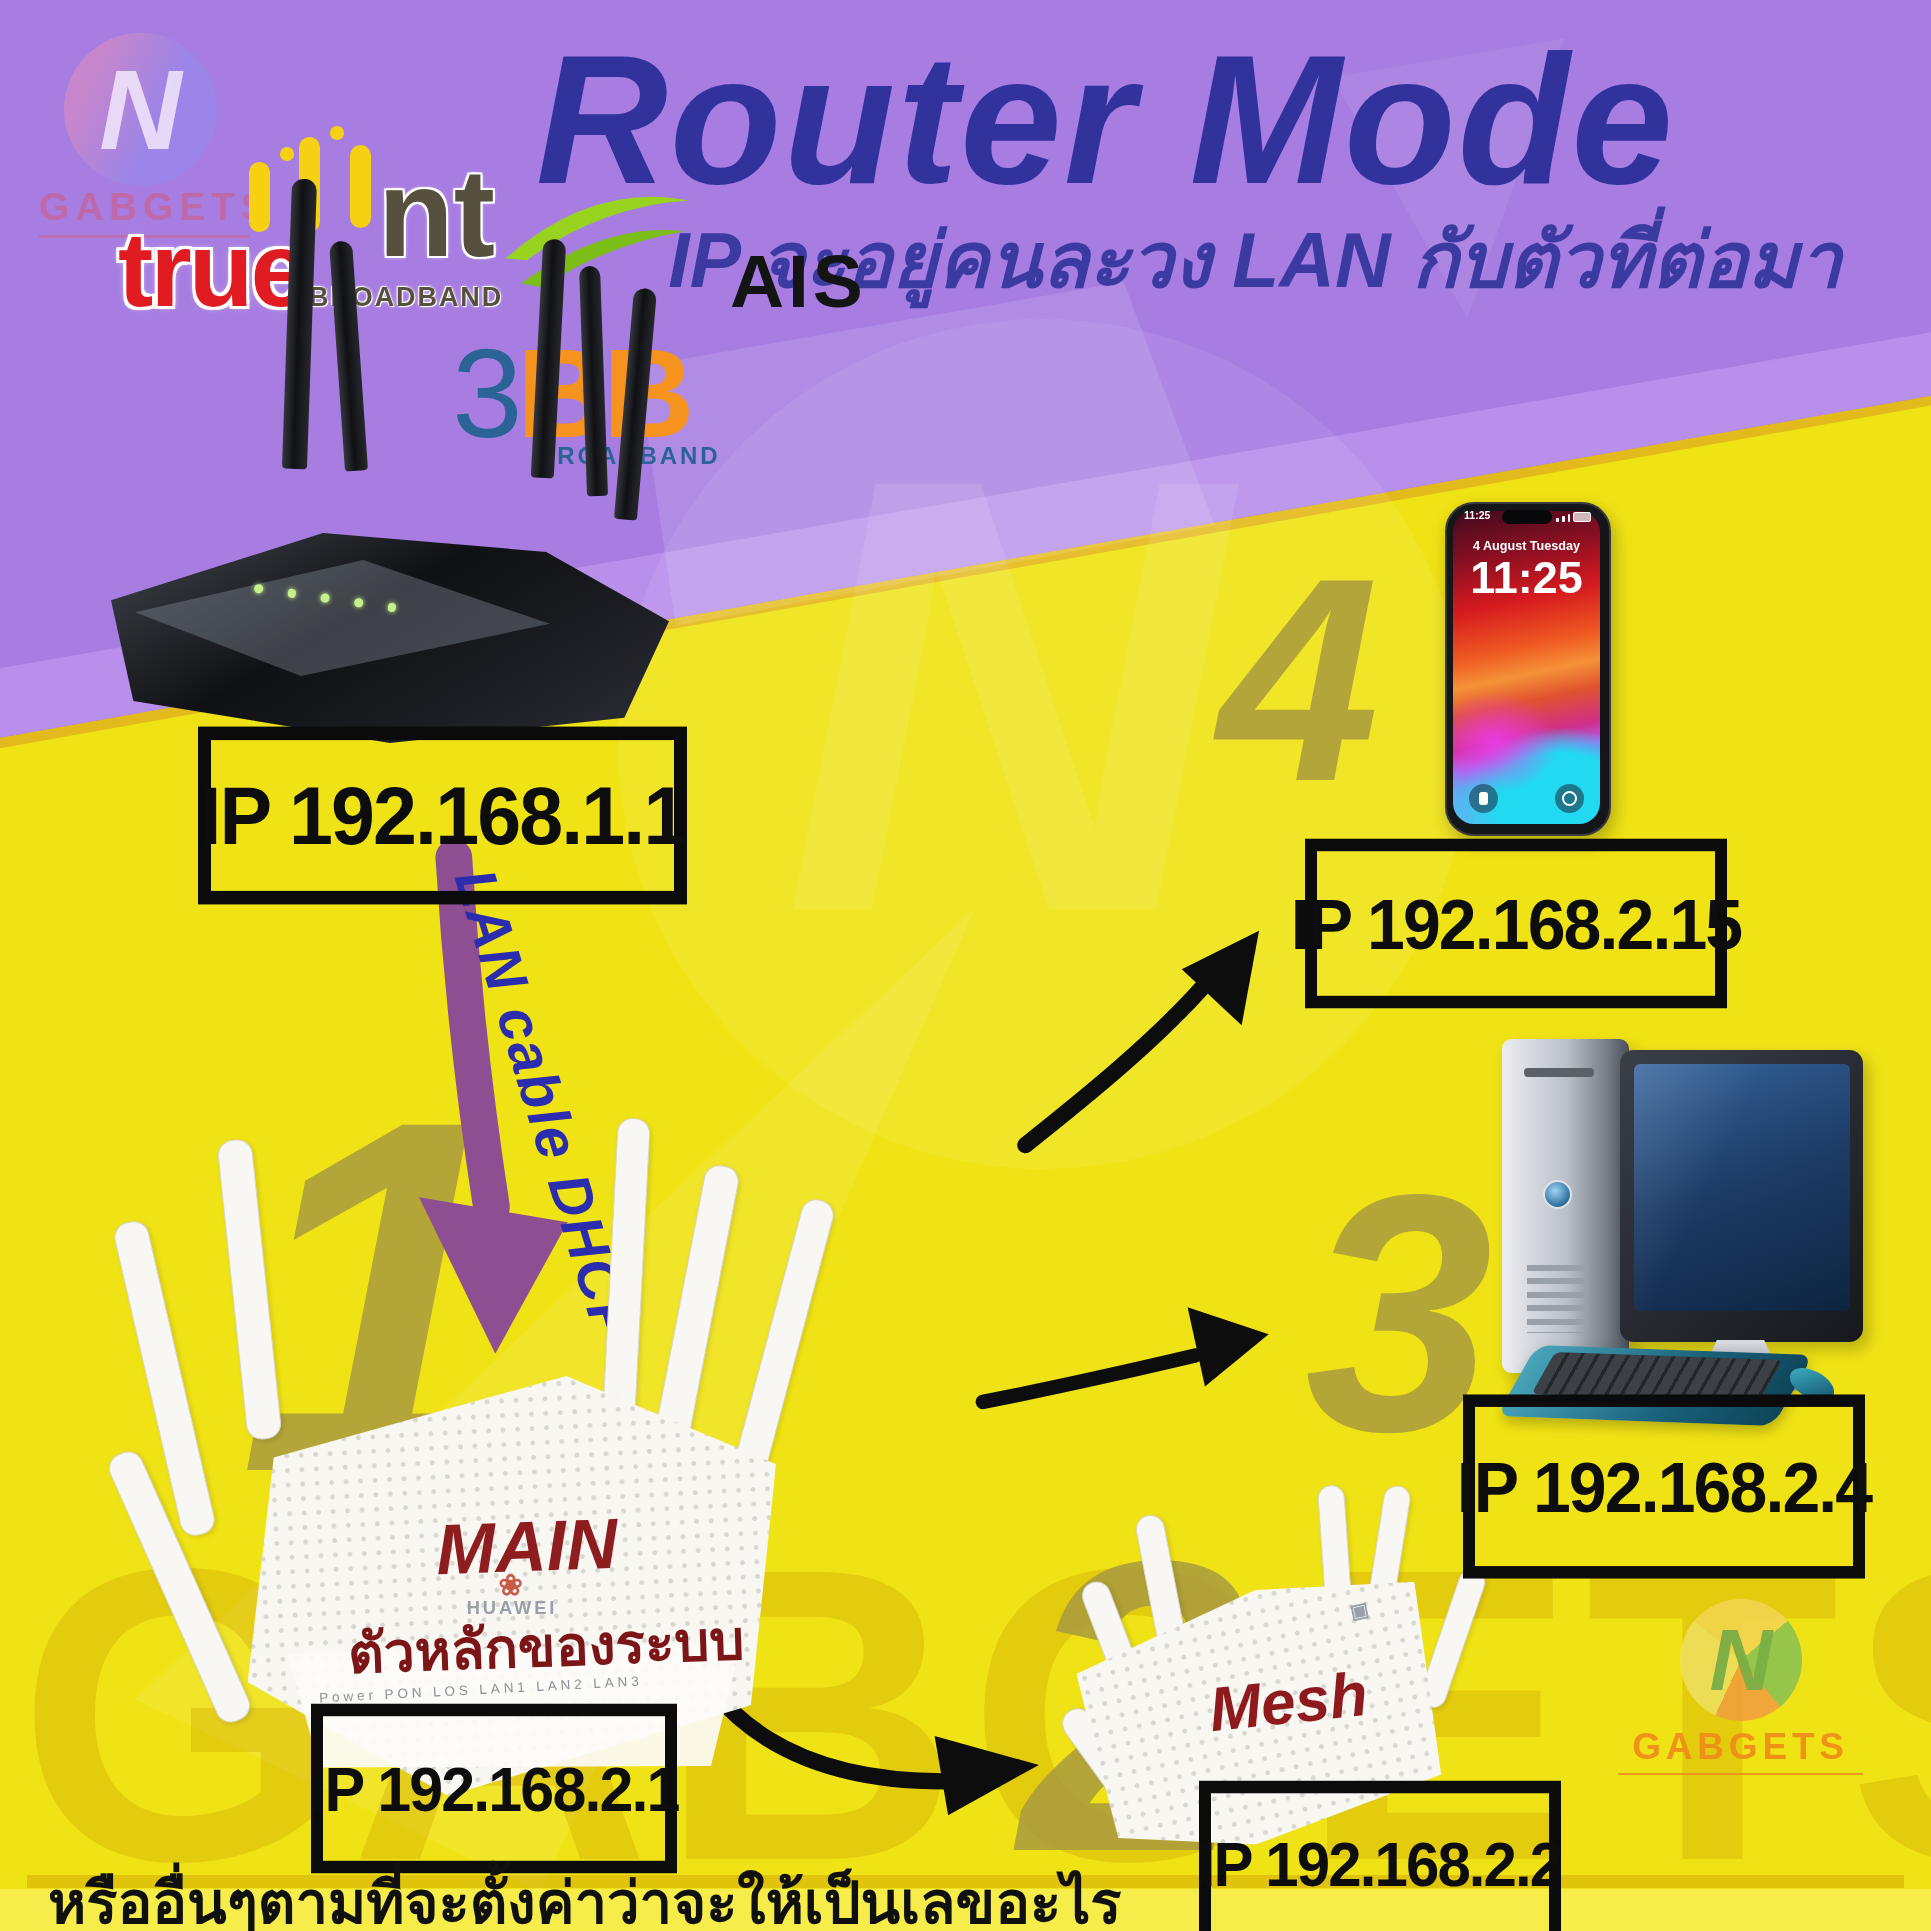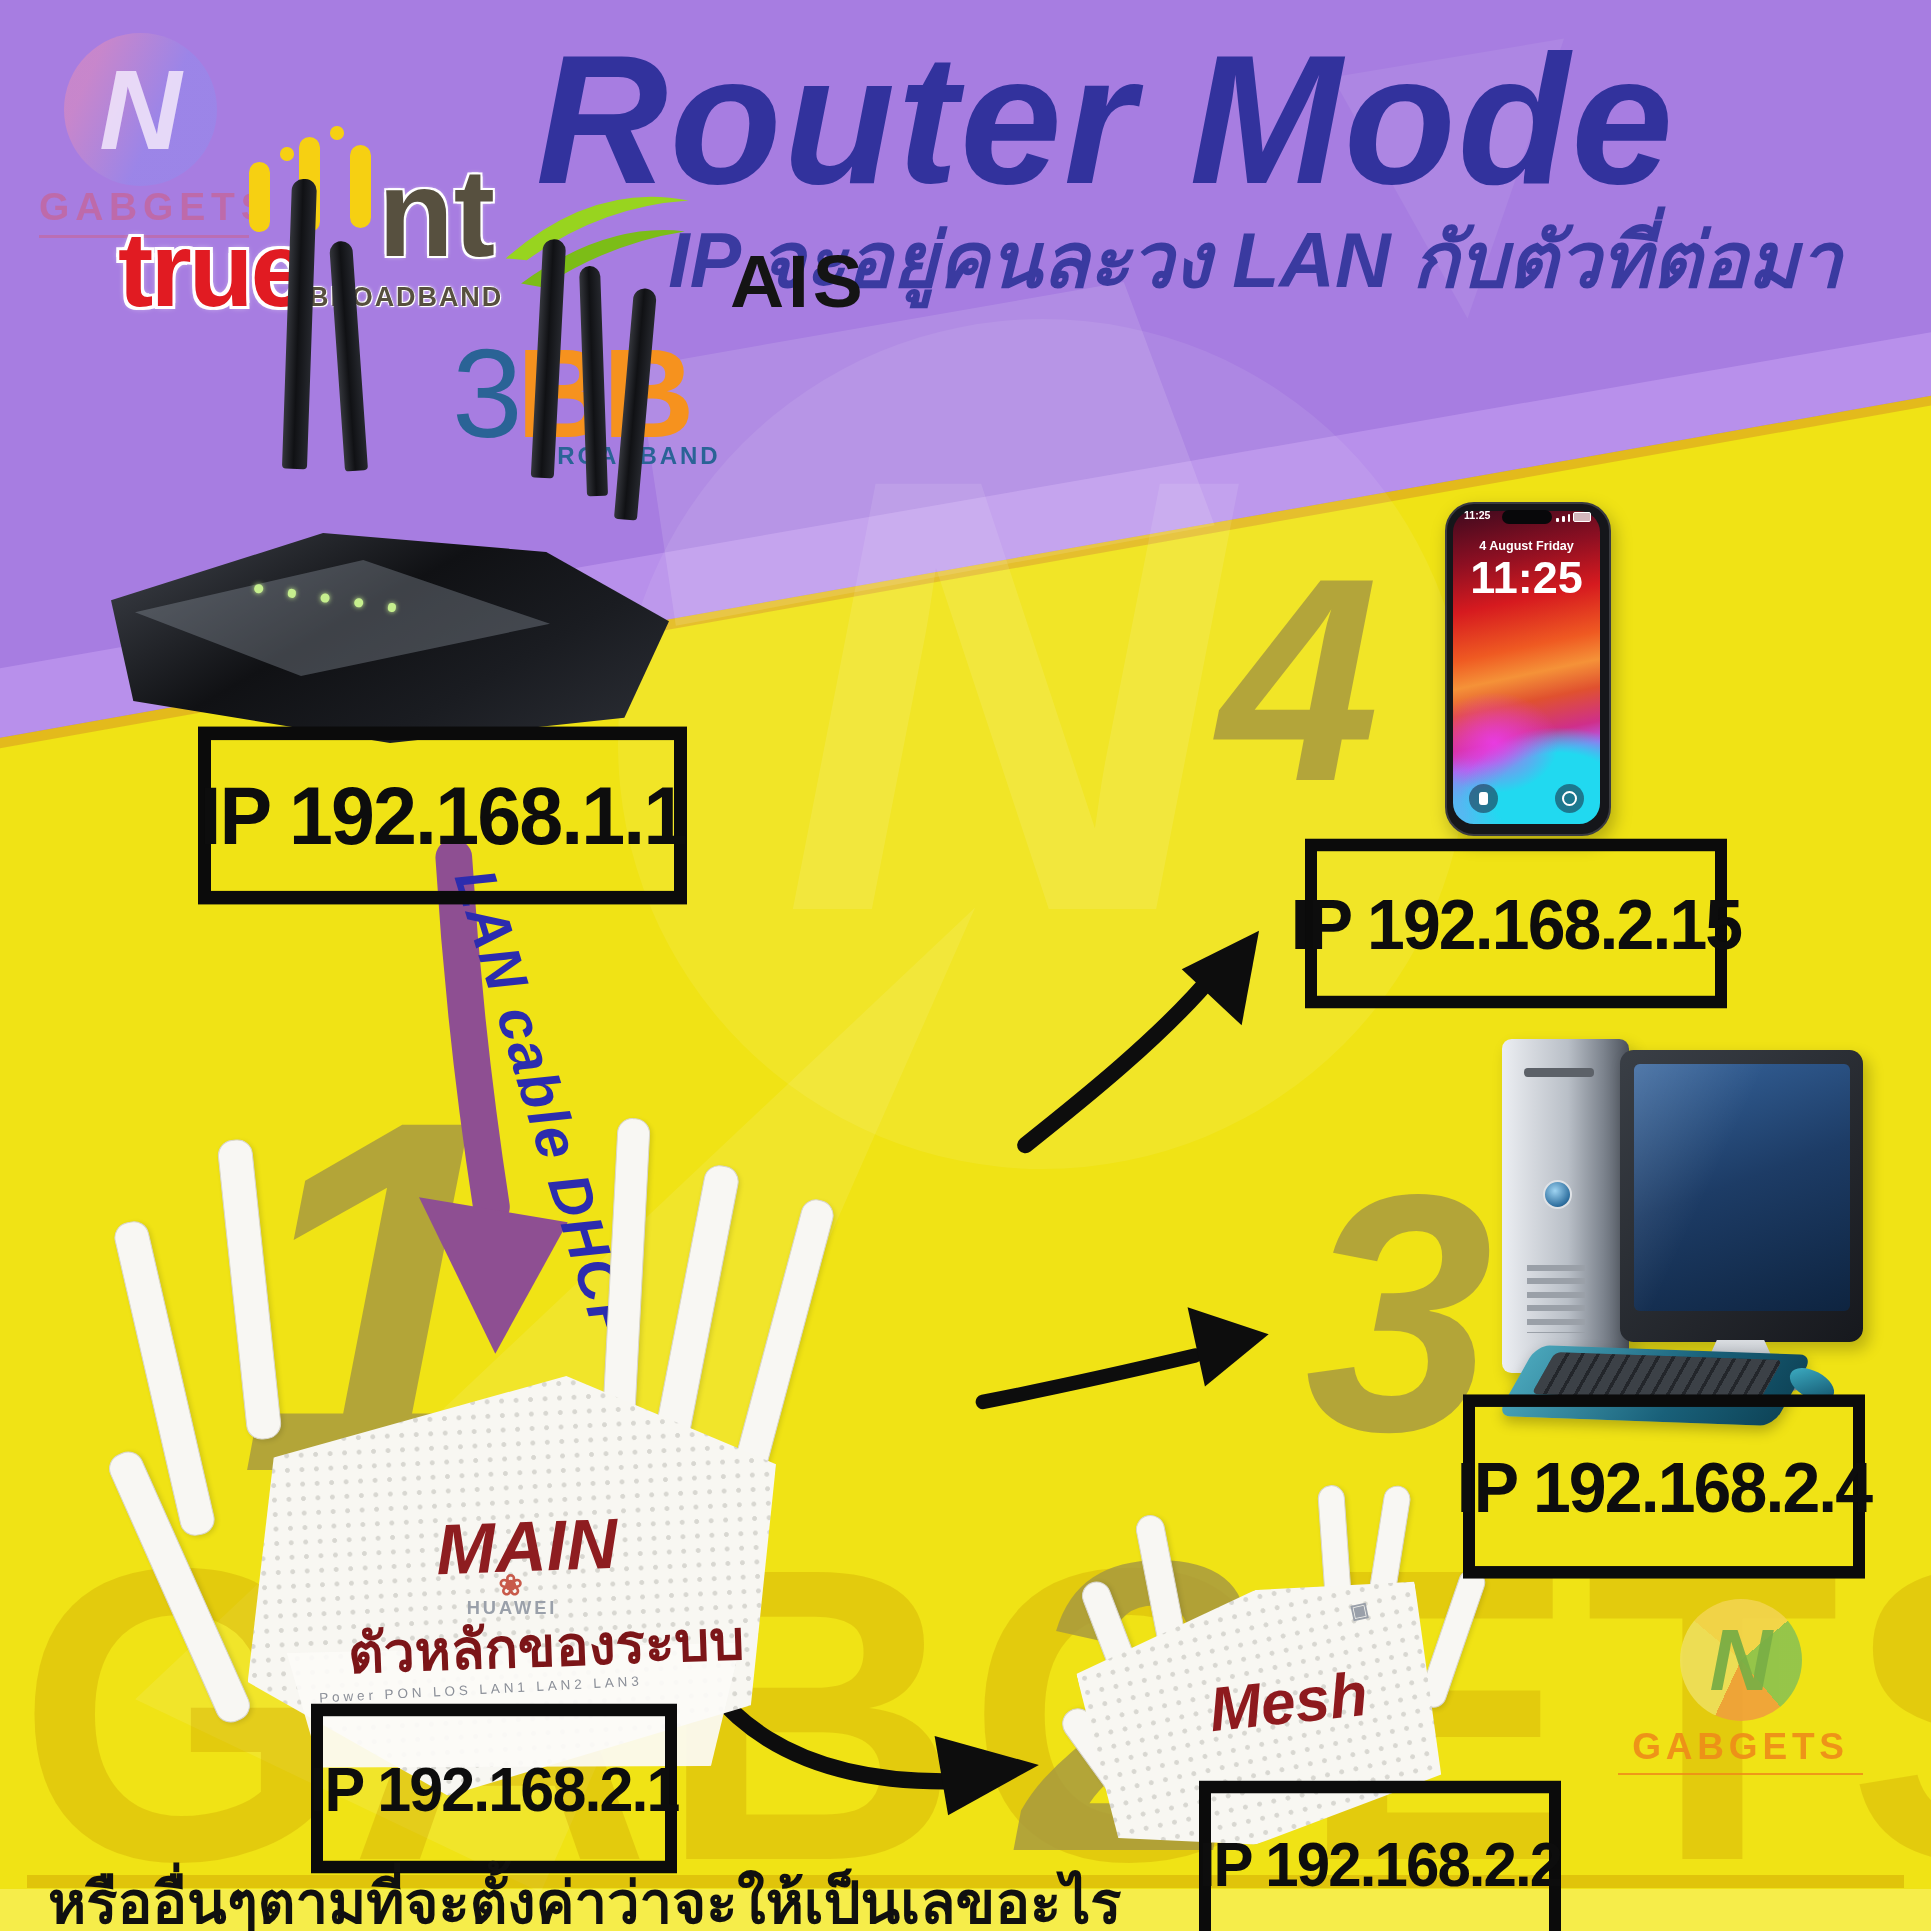--- a/index.html
+++ b/index.html
@@ -297,21 +297,21 @@
   <div class="abs phone-frame"></div>
   <div class="abs phone-screen"></div>
   <div class="abs phone-status txt">11:25</div>
   <div class="abs phone-statusicons">
     <div class="sbar" style="height:3.9px;"></div>
     <div class="sbar" style="height:5.8px;"></div>
     <div class="sbar" style="height:7.7px;"></div>
     <div class="phone-batt"></div>
   </div>
   <div class="abs phone-island"></div>
-  <div class="abs phone-date txt">4 August Friday</div>
+  <div class="abs phone-date txt">4 August Tuesday</div>
   <div class="abs phone-time txt">11:25</div>
   <div class="abs phone-btn phone-btn-l">
       <div class="pb-glyph"></div>
     </div>
   <div class="abs phone-btn phone-btn-r">
       <div class="pb-glyph2"></div>
     </div>
 
   <div class="abs pc-tower"></div>
   <div class="abs pc-slot"></div>

